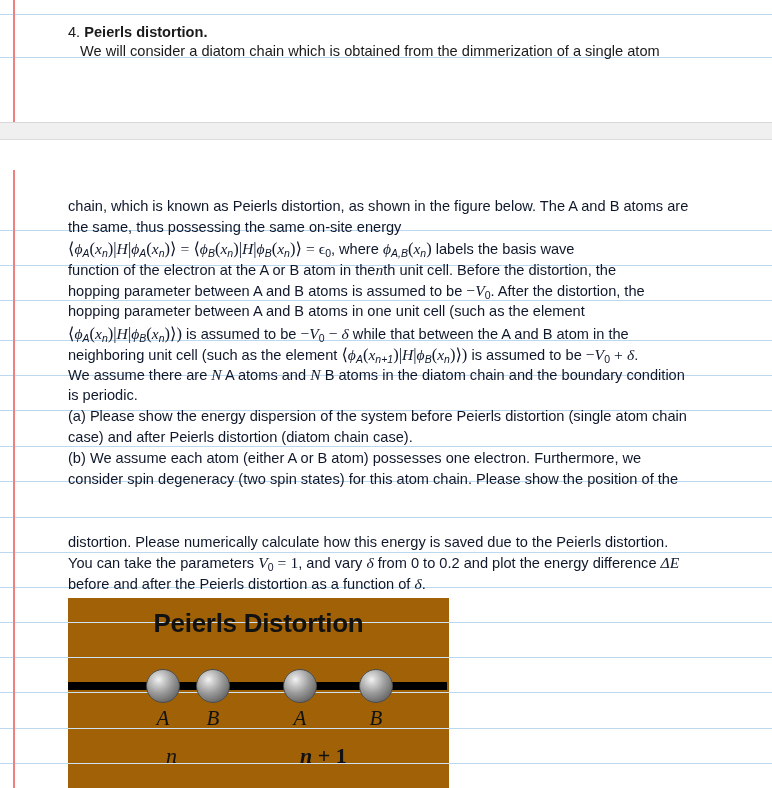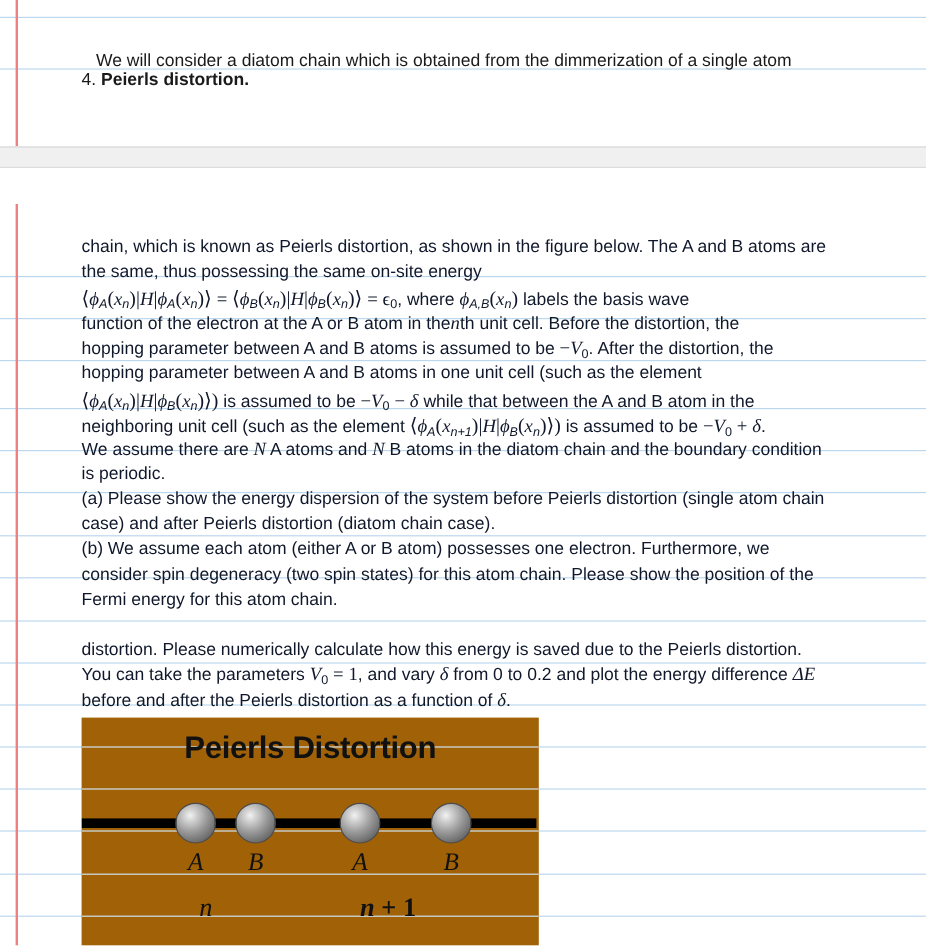--- a/index.html
+++ b/index.html
@@ -177,21 +177,21 @@
   <div class="rule-line" style="top:517px;"></div>
   <div class="rule-line" style="top:552px;"></div>
   <div class="rule-line" style="top:587px;"></div>
   <div class="rule-line" style="top:622px;"></div>
   <div class="rule-line" style="top:657px;"></div>
   <div class="rule-line" style="top:692px;"></div>
   <div class="rule-line" style="top:728px;"></div>
   <div class="rule-line" style="top:763px;"></div>
   <div class="margin-line" style="left:13px; top:170px; height:618px;"></div>
 
-  <div class="hdr-title" style="left:68px; top:22px;margin-top:35px;">
+  <div class="hdr-title" style="left:68px; top:22px;">
     <span>4.</span>
     <b>Peierls distortion.</b>
   </div>
   <div class="hdr-title" style="left:68px; top:41px;margin-left:12px;">We will consider a diatom chain which is obtained from the dimmerization of a single atom</div>
 
 
   <div class="line" style="top:198px;">
     <span>chain, which is known as Peierls distortion, as shown in the figure below. The A and B atoms are</span>
   </div>
 
@@ -258,23 +258,20 @@
   <div class="line" style="top:429px;">
     <span>case) and after Peierls distortion (diatom chain case).</span>
   </div>
 
   <div class="line" style="top:450px;">
     <span>(b) We assume each atom (either A or B atom) possesses one electron. Furthermore, we</span>
   </div>
   <div class="line" style="top:471px;">
     <span>consider spin degeneracy (two spin states) for this atom chain. Please show the position of the</span>
   </div>
-  <div class="line" style="top:492px;">
-    <span>Fermi energy for this atom chain.</span>
-  </div>
 
   <div class="line" style="top:534px;">
     <span>distortion. Please numerically calculate how this energy is saved due to the Peierls distortion.</span>
   </div>
   <div class="line" style="top:554px;">
     <span>You can take the parameters</span>
     <span class="mth">V</span><span class="sub up">0</span>
     <span class="mth up">=</span>
     <span class="mth up">1</span><span>, and vary</span>
     <span class="mth">δ</span>

